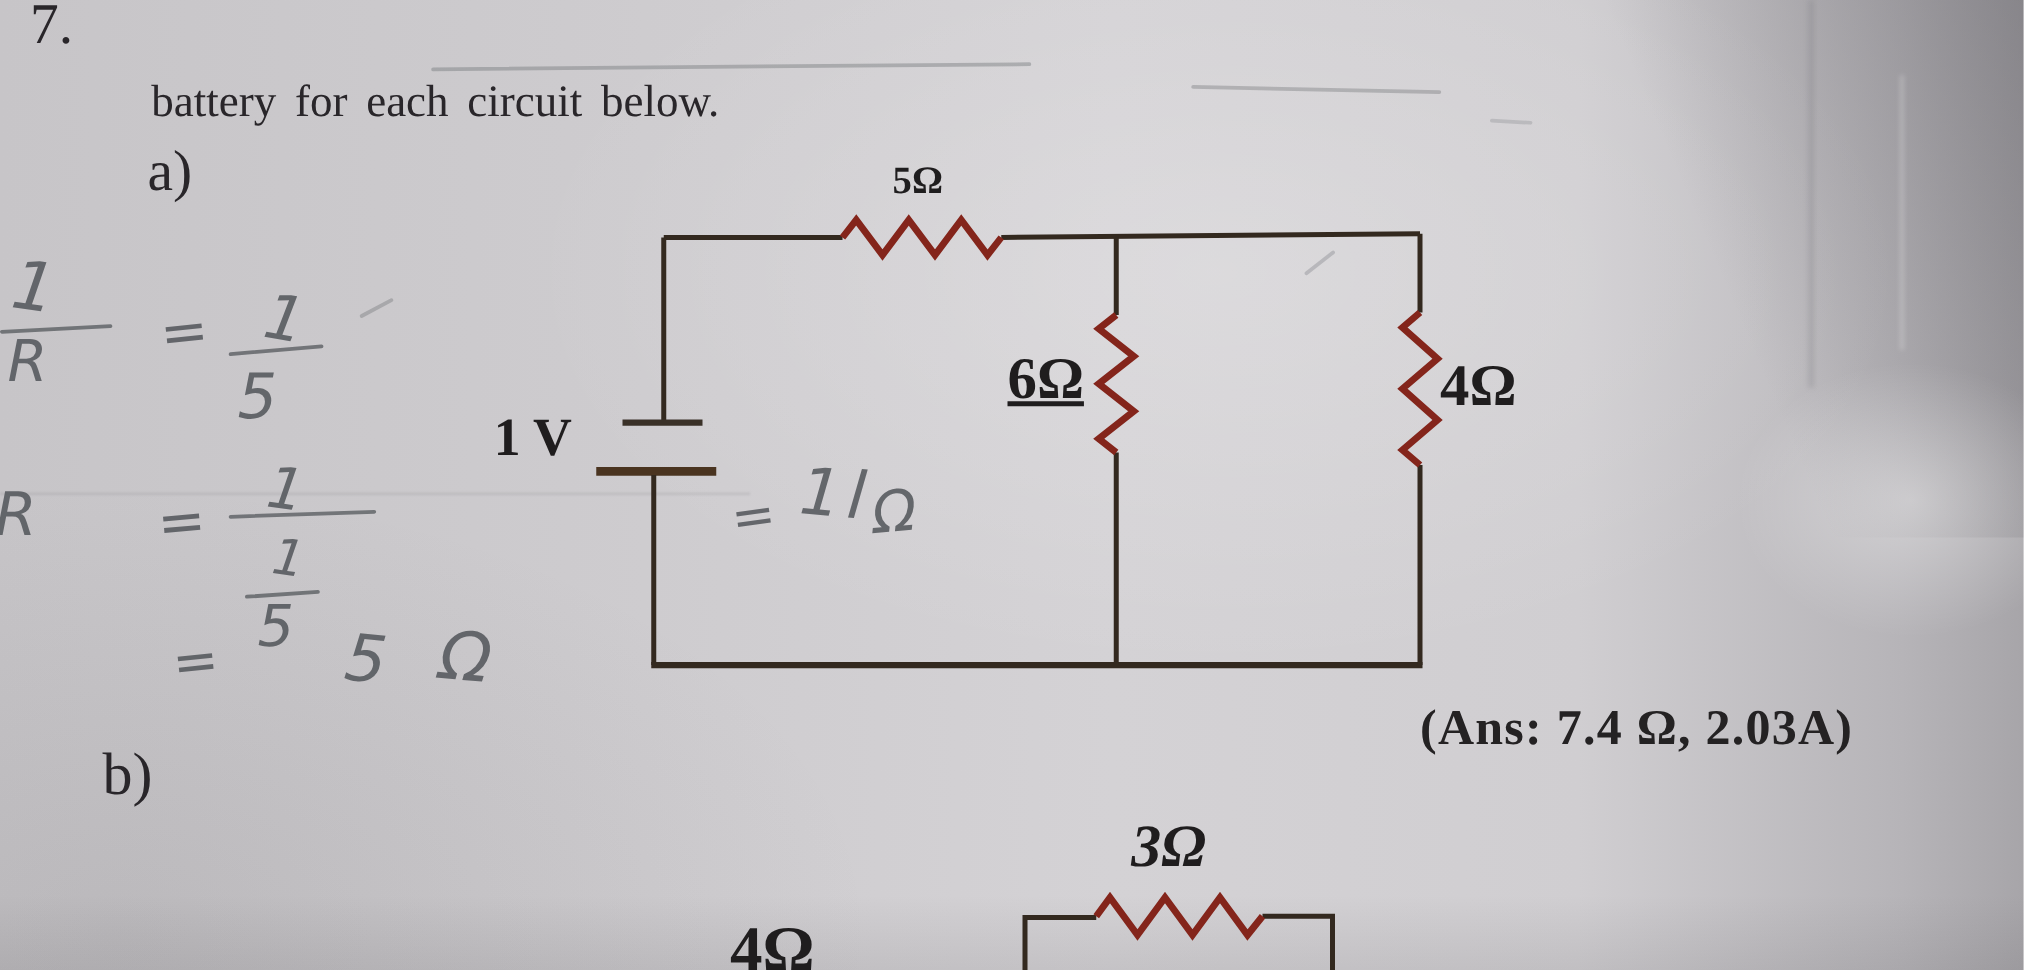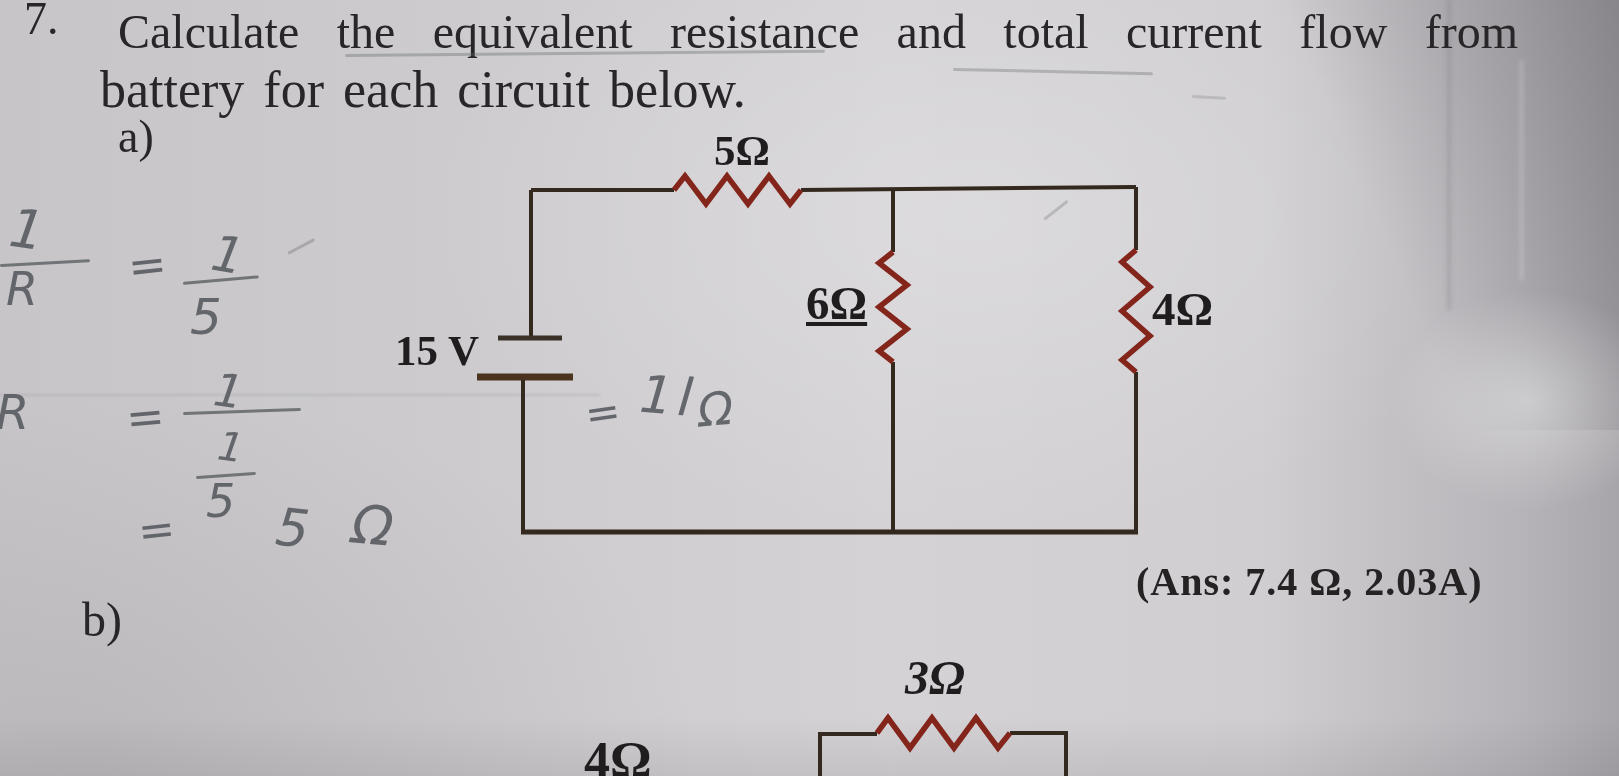--- a/index.html
+++ b/index.html
@@ -18,25 +18,25 @@
   .crease-v2{left:1520px;top:60px;width:3px;height:220px;background:rgba(255,255,255,0.25);filter:blur(2px);}
   .bright-spot{right:-50px;top:290px;width:280px;height:220px;border-radius:50%;
     background:radial-gradient(closest-side, rgba(255,255,255,0.38), rgba(255,255,255,0));}
   .crease-h{left:0;top:394px;width:600px;height:2px;background:rgba(115,113,118,0.16);filter:blur(1px);}
   .shade-bottom{left:0;bottom:0;width:100%;height:60px;
     background:linear-gradient(to bottom, rgba(0,0,0,0), rgba(60,58,62,0.10));}
 
   .print{position:absolute; color:#29262a; white-space:nowrap;}
   .num7{left:24px;top:-8px;font-size:46px;}
   .head1{left:118px;top:4px;width:1400px;font-size:48px;text-align:justify;text-align-last:justify;white-space:normal;}
-  .head2{left:100px;top:60px;font-size:52px;word-spacing:6px;}
+  .head2{left:121px;top:60px;font-size:36px;word-spacing:6px;}
   .parta{left:118px;top:110px;font-size:46px;}
   .partb{left:82px;top:592px;font-size:48px;}
   .clabel{font-weight:bold;color:#1f1d1e;}
-  .r5{left:714px;top:126px;font-size:43px;}
+  .r5{left:714px;top:126px;font-size:31px;}
   .r6{left:806px;top:276px;font-size:47px;text-decoration:underline;}
   .r4a{left:1152px;top:282px;font-size:47px;}
   .batt{left:395px;top:326px;font-size:43px;}
   .r3{left:905px;top:650px;font-size:48px;font-style:italic;}
   .r4b{left:584px;top:731px;font-size:52px;}
   .ans{left:1136px;top:558px;font-size:40px;font-weight:bold;color:#242223;letter-spacing:1px;}
 
   .hw{position:absolute;color:rgba(84,88,92,0.88);font-family:"DejaVu Sans", sans-serif;
       font-style:italic;white-space:nowrap;}
   .hwstroke{position:absolute;background:rgba(84,88,92,0.75);height:3px;border-radius:2px;transform-origin:left center;}
@@ -73,29 +73,28 @@
     <path d="M674,190 l11,-14 l21,28 l21,-28 l21,28 l21,-28 l21,28 l11,-14" stroke="#84251b" stroke-width="5.5" fill="none" stroke-linejoin="miter"></path>
     <path d="M893,252 l-14,11 l28,22 l-28,22 l28,22 l-28,22 l14,11" stroke="#84251b" stroke-width="5.5" fill="none" stroke-linejoin="miter"></path>
     <path d="M1136,250 l-14,12 l28,25 l-28,24 l28,25 l-28,24 l14,12" stroke="#84251b" stroke-width="5.5" fill="none" stroke-linejoin="miter"></path>
 
     <path d="M820,778 V734 H877" stroke="#33291f" stroke-width="4" fill="none"></path>
     <path d="M1010,733 H1066 V778" stroke="#33291f" stroke-width="4" fill="none"></path>
     <path d="M877,733 l11,-15 l22,30 l22,-30 l22,30 l22,-30 l22,30 l12,-15" stroke="#84251b" stroke-width="5.5" fill="none" stroke-linejoin="miter"></path>
   </svg>
 
   <div class="print num7">7.</div>
-  <div class="print head1">Calculate the equivalent resistance and total current flow from</div>
   <div class="print head2">battery for each circuit below.</div>
   <div class="print parta">a)</div>
   <div class="print partb">b)</div>
 
   <div class="print clabel r5">5Ω</div>
   <div class="print clabel r6">6Ω</div>
   <div class="print clabel r4a">4Ω</div>
-  <div class="print clabel batt">15 V</div>
+  <div class="print clabel batt">1 V</div>
   <div class="print ans">(Ans: 7.4 Ω, 2.03A)</div>
   <div class="print clabel r3">3Ω</div>
   <div class="print clabel r4b">4Ω</div>
 
   <div class="pencil-line" style="left:345px;top:54px;width:480px;transform:rotate(-0.5deg);opacity:.65;"></div>
   <div class="pencil-line" style="left:953px;top:68px;width:200px;transform:rotate(1.2deg);opacity:.6;"></div>
   <div class="pencil-line" style="left:1192px;top:95px;width:34px;transform:rotate(3deg);opacity:.4;"></div>
   <div class="pencil-line" style="left:288px;top:252px;width:30px;transform:rotate(-28deg);opacity:.6;"></div>
   <div class="pencil-line" style="left:1044px;top:218px;width:30px;transform:rotate(-38deg);opacity:.5;"></div>
 

